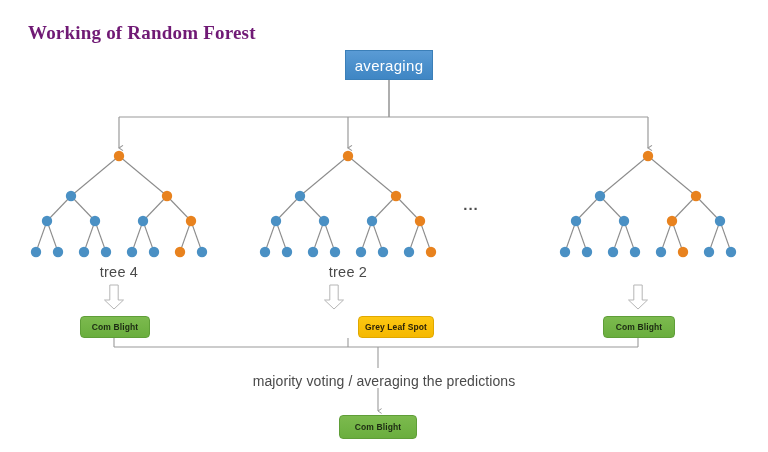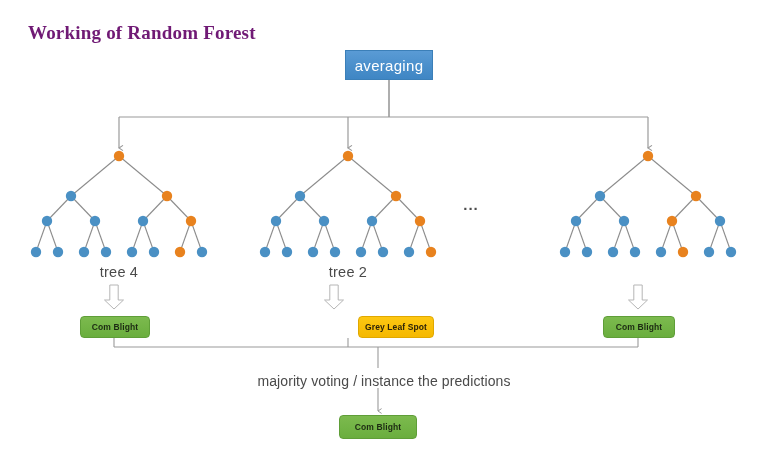--- a/index.html
+++ b/index.html
@@ -258,17 +258,17 @@
 
   <div class="tree-label tree-label-1">tree 4</div>
   <div class="tree-label tree-label-2">tree 2</div>
 
   <div class="ellipsis-text">...</div>
 
   <div class="node-box pred-box pred-green pred-1">Com Blight</div>
   <div class="node-box pred-box pred-yellow pred-2">Grey Leaf Spot</div>
   <div class="node-box pred-box pred-green pred-3">Com Blight</div>
 
-  <div class="voting-text">majority voting / instance the predictions</div>
+  <div class="voting-text">majority voting / averaging the predictions</div>
 
   <div class="node-box pred-box pred-green pred-final">Com Blight</div>
 
 </div>
 
 </body></html>

